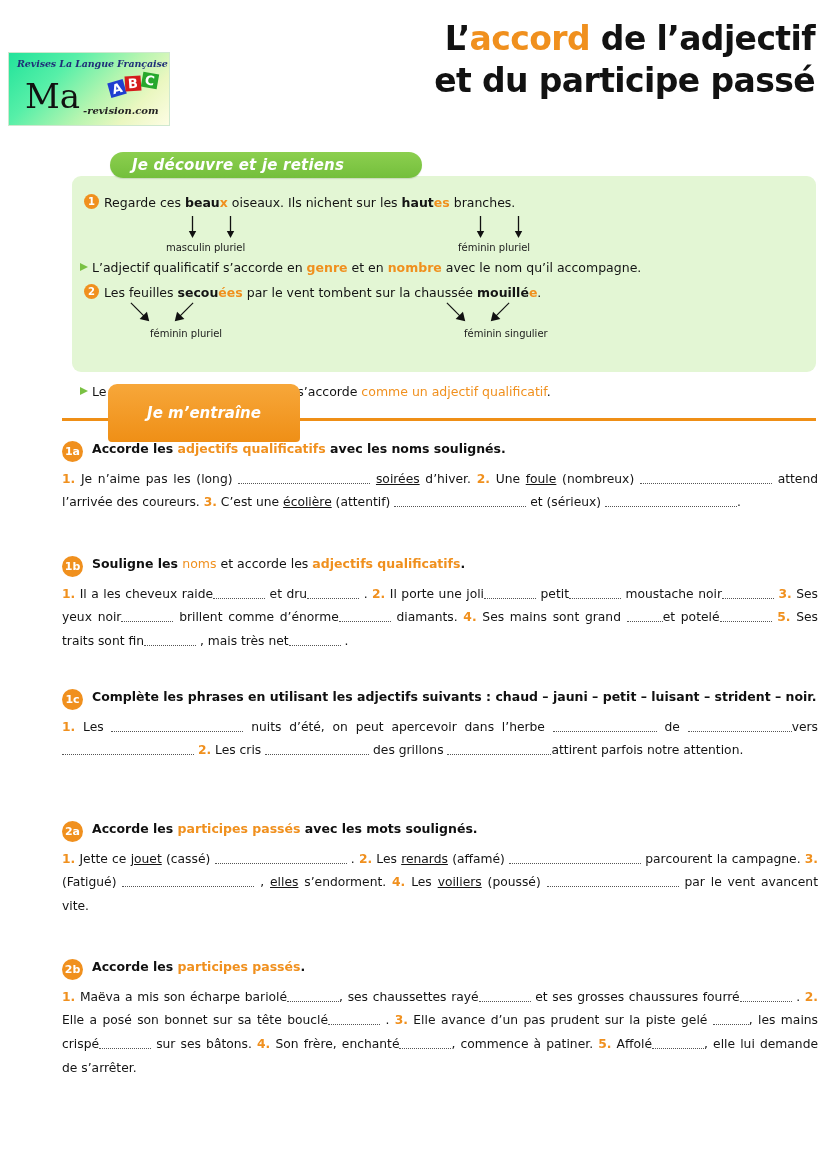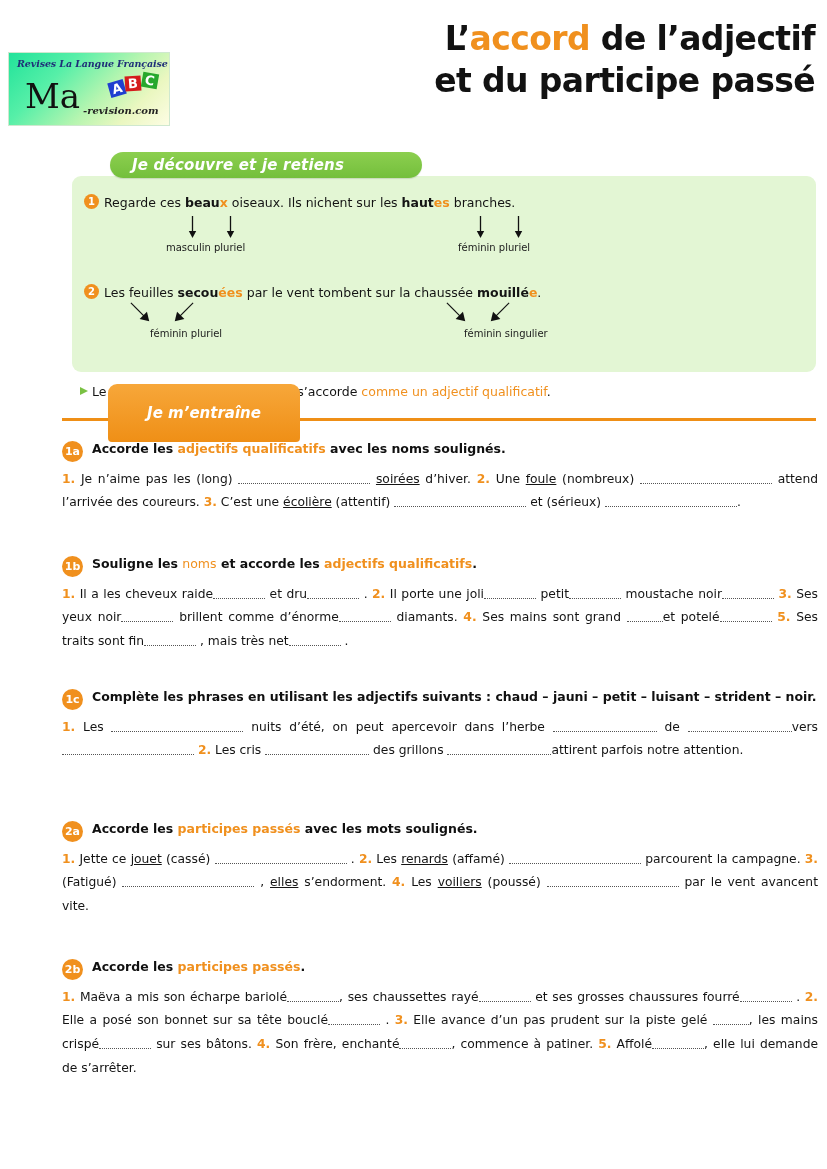--- a/index.html
+++ b/index.html
@@ -215,20 +215,21 @@
         <svg class="arrow-down" width="9" height="22" viewBox="0 0 9 22" style="left: 404px; top: 40px;">
           <line x1="4.5" y1="0" x2="4.5" y2="16" stroke="#111" stroke-width="1.3"></line>
           <polygon points="4.5,22 0.8,15 8.2,15" fill="#111"></polygon>
         </svg>
         <svg class="arrow-down" width="9" height="22" viewBox="0 0 9 22" style="left: 442px; top: 40px;">
           <line x1="4.5" y1="0" x2="4.5" y2="16" stroke="#111" stroke-width="1.3"></line>
           <polygon points="4.5,22 0.8,15 8.2,15" fill="#111"></polygon>
         </svg>
         <div class="lbl" style="left: 94px; top: 66px;">masculin pluriel</div>
         <div class="lbl" style="left: 386px; top: 66px;">féminin pluriel</div>
+        <div class="rule-line" style="left: 8px; top: 84px;"><span class="tri"></span><span>L’adjectif qualificatif s’accorde en </span><span style="font-weight: bold; color: rgb(240, 144, 30);">genre</span><span> et en </span><span style="font-weight: bold; color: rgb(240, 144, 30);">nombre</span><span> avec le nom qu’il accompagne.</span></div>
         <div class="sent" style="left: 12px; top: 108px;"><span class="num-badge">2</span><span>Les feuilles </span><span style="font-weight: bold;">secou</span><span style="font-weight: bold; color: rgb(240, 144, 30);">ées</span><span> par le vent tombent sur la chaussée </span><span style="font-weight: bold;">mouillé</span><span style="font-weight: bold; color: rgb(240, 144, 30);">e</span><span>.</span></div>
         <svg class="arrow-diag" width="24" height="24" viewBox="0 0 24 24" style="left: 58px; top: 126px;">
           <line x1="1" y1="1" x2="17" y2="17" stroke="#111" stroke-width="1.3"></line>
           <polygon points="21,21 10.5,18.5 18.5,10.5" fill="#111"></polygon>
         </svg>
         <svg class="arrow-diag" width="24" height="24" viewBox="0 0 24 24" style="left: 100px; top: 126px;">
           <line x1="23" y1="1" x2="7" y2="17" stroke="#111" stroke-width="1.3"></line>
           <polygon points="3,21 5.5,10.5 13.5,18.5" fill="#111"></polygon>
         </svg>
         <svg class="arrow-diag" width="24" height="24" viewBox="0 0 24 24" style="left: 374px; top: 126px;">
@@ -249,21 +250,21 @@
   <div class="practice-tab">
     <span>Je m’entraîne</span>
   </div>
 
   <div id="exercises-root">
       <div class="ex" style="top: 440px;">
         <div class="ex-head"><span class="ex-badge">1a</span><span style="font-weight: bold;">Accorde les </span><span style="font-weight: bold; color: rgb(240, 144, 30);">adjectifs qualificatifs</span><span style="font-weight: bold;"> avec les noms soulignés.</span></div>
         <div class="ex-body"><span class="qn">1.</span><span> Je n’aime pas les (long) </span><span class="blank b-xl"></span><span> </span><span class="u">soirées</span><span> d’hiver. </span><span class="qn">2.</span><span> Une </span><span class="u">foule</span><span> (nombreux) </span><span class="blank b-xl"></span><span> attend l’arrivée des coureurs. </span><span class="qn">3.</span><span> C’est une </span><span class="u">écolière</span><span> (attentif) </span><span class="blank b-xl"></span><span> et (sérieux) </span><span class="blank b-xl"></span><span>.</span></div>
       </div>
       <div class="ex" style="top: 555px;">
-        <div class="ex-head"><span class="ex-badge">1b</span><span style="font-weight: bold;">Souligne les </span><span style="font-weight: normal; color: rgb(240, 144, 30);">noms</span><span style="font-weight: bold;"> et accorde les </span><span style="font-weight: bold; color: rgb(240, 144, 30);">adjectifs qualificatifs</span><span style="font-weight: bold;">.</span></div>
+        <div class="ex-head"><span class="ex-badge">1b</span><span style="font-weight: bold;">Souligne les </span><span style="font-weight: normal; color: rgb(240, 144, 30);">noms</span><span style="font-weight: normal;"> et accorde les </span><span style="font-weight: bold; color: rgb(240, 144, 30);">adjectifs qualificatifs</span><span style="font-weight: bold;">.</span></div>
         <div class="ex-body"><span class="qn">1.</span><span> Il a les cheveux raide</span><span class="blank b-s"></span><span> et dru</span><span class="blank b-s"></span><span> . </span><span class="qn">2.</span><span> Il porte une joli</span><span class="blank b-s"></span><span> petit</span><span class="blank b-s"></span><span> moustache noir</span><span class="blank b-s"></span><span> </span><span class="qn">3.</span><span> Ses yeux noir</span><span class="blank b-s"></span><span> brillent comme d’énorme</span><span class="blank b-s"></span><span> diamants. </span><span class="qn">4.</span><span> Ses mains sont grand </span><span class="blank b-xs"></span><span>et potelé</span><span class="blank b-s"></span><span> </span><span class="qn">5.</span><span> Ses traits sont fin</span><span class="blank b-s"></span><span> , mais très net</span><span class="blank b-s"></span><span> .</span></div>
       </div>
       <div class="ex" style="top: 688px;">
         <div class="ex-head"><span class="ex-badge">1c</span><span style="font-weight: bold;">Complète les phrases en utilisant les adjectifs suivants : chaud – jauni – petit – luisant – strident – noir.</span></div>
         <div class="ex-body"><span class="qn">1.</span><span> Les </span><span class="blank b-xl"></span><span> nuits d’été, on peut apercevoir dans l’herbe </span><span class="blank b-l"></span><span> de </span><span class="blank b-l"></span><span>vers </span><span class="blank b-xl"></span><span> </span><span class="qn">2.</span><span> Les cris </span><span class="blank b-l"></span><span> des grillons </span><span class="blank b-l"></span><span>attirent parfois notre attention.</span></div>
       </div>
       <div class="ex" style="top: 820px;">
         <div class="ex-head"><span class="ex-badge">2a</span><span style="font-weight: bold;">Accorde les </span><span style="font-weight: bold; color: rgb(240, 144, 30);">participes passés</span><span style="font-weight: bold;"> avec les mots soulignés.</span></div>
         <div class="ex-body"><span class="qn">1.</span><span> Jette ce </span><span class="u">jouet</span><span> (cassé) </span><span class="blank b-xl"></span><span> . </span><span class="qn">2.</span><span> Les </span><span class="u">renards</span><span> (affamé) </span><span class="blank b-xl"></span><span> parcourent la campagne. </span><span class="qn">3.</span><span> (Fatigué) </span><span class="blank b-xl"></span><span> , </span><span class="u">elles</span><span> s’endorment. </span><span class="qn">4.</span><span> Les </span><span class="u">voiliers</span><span> (poussé) </span><span class="blank b-xl"></span><span> par le vent avancent vite.</span></div>
       </div>

